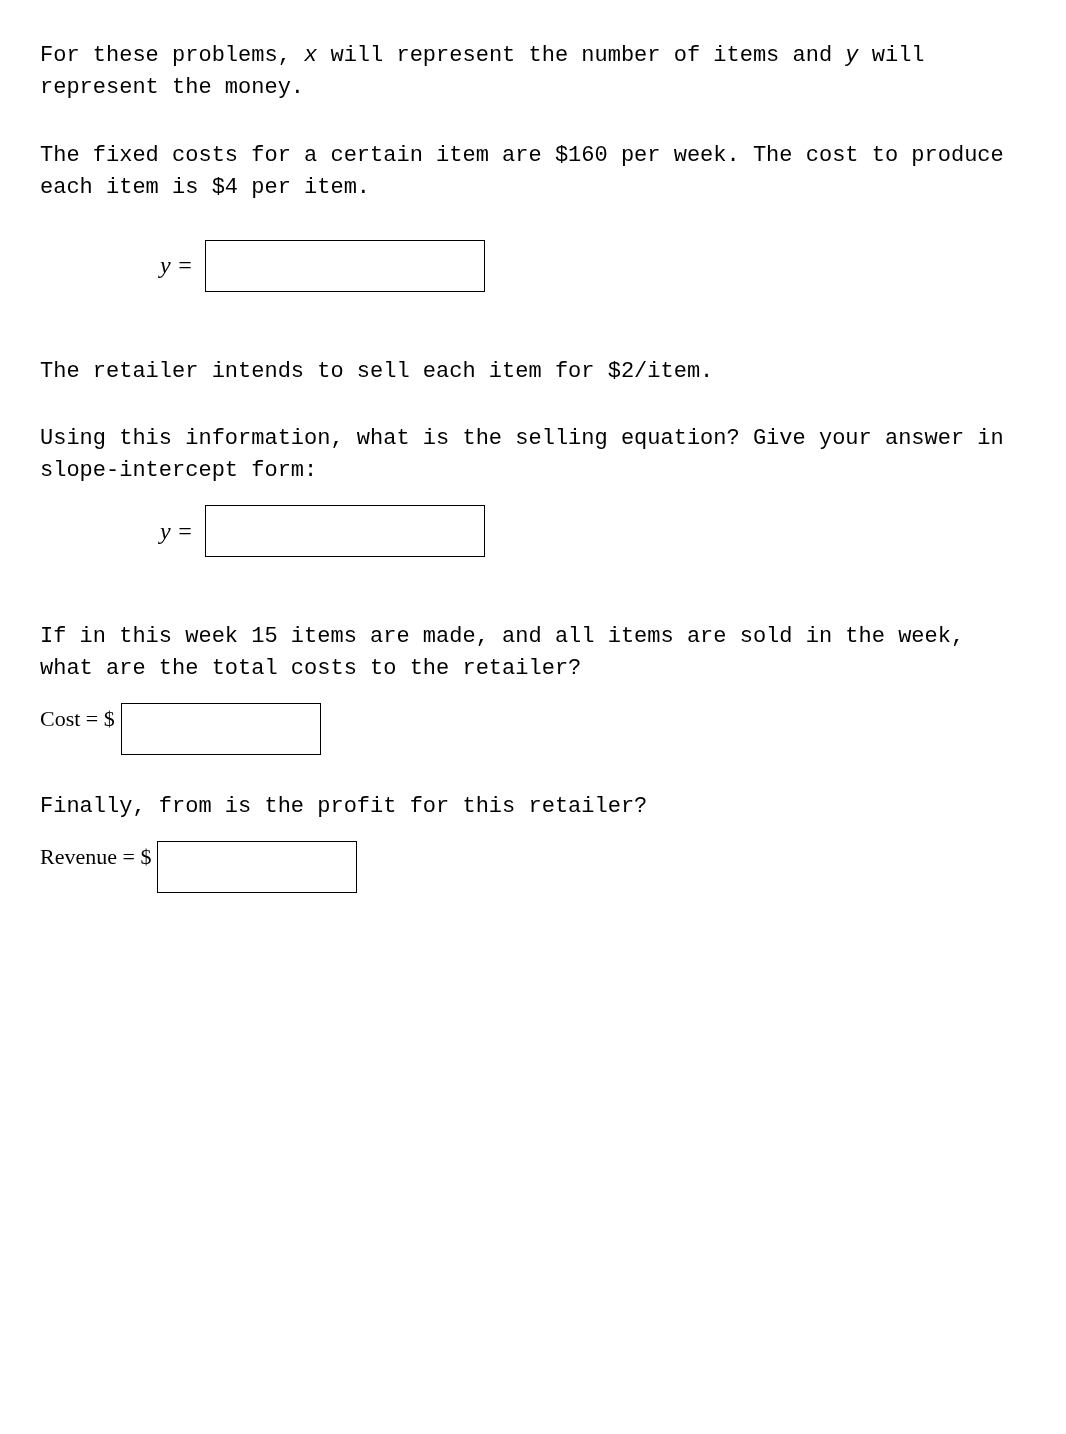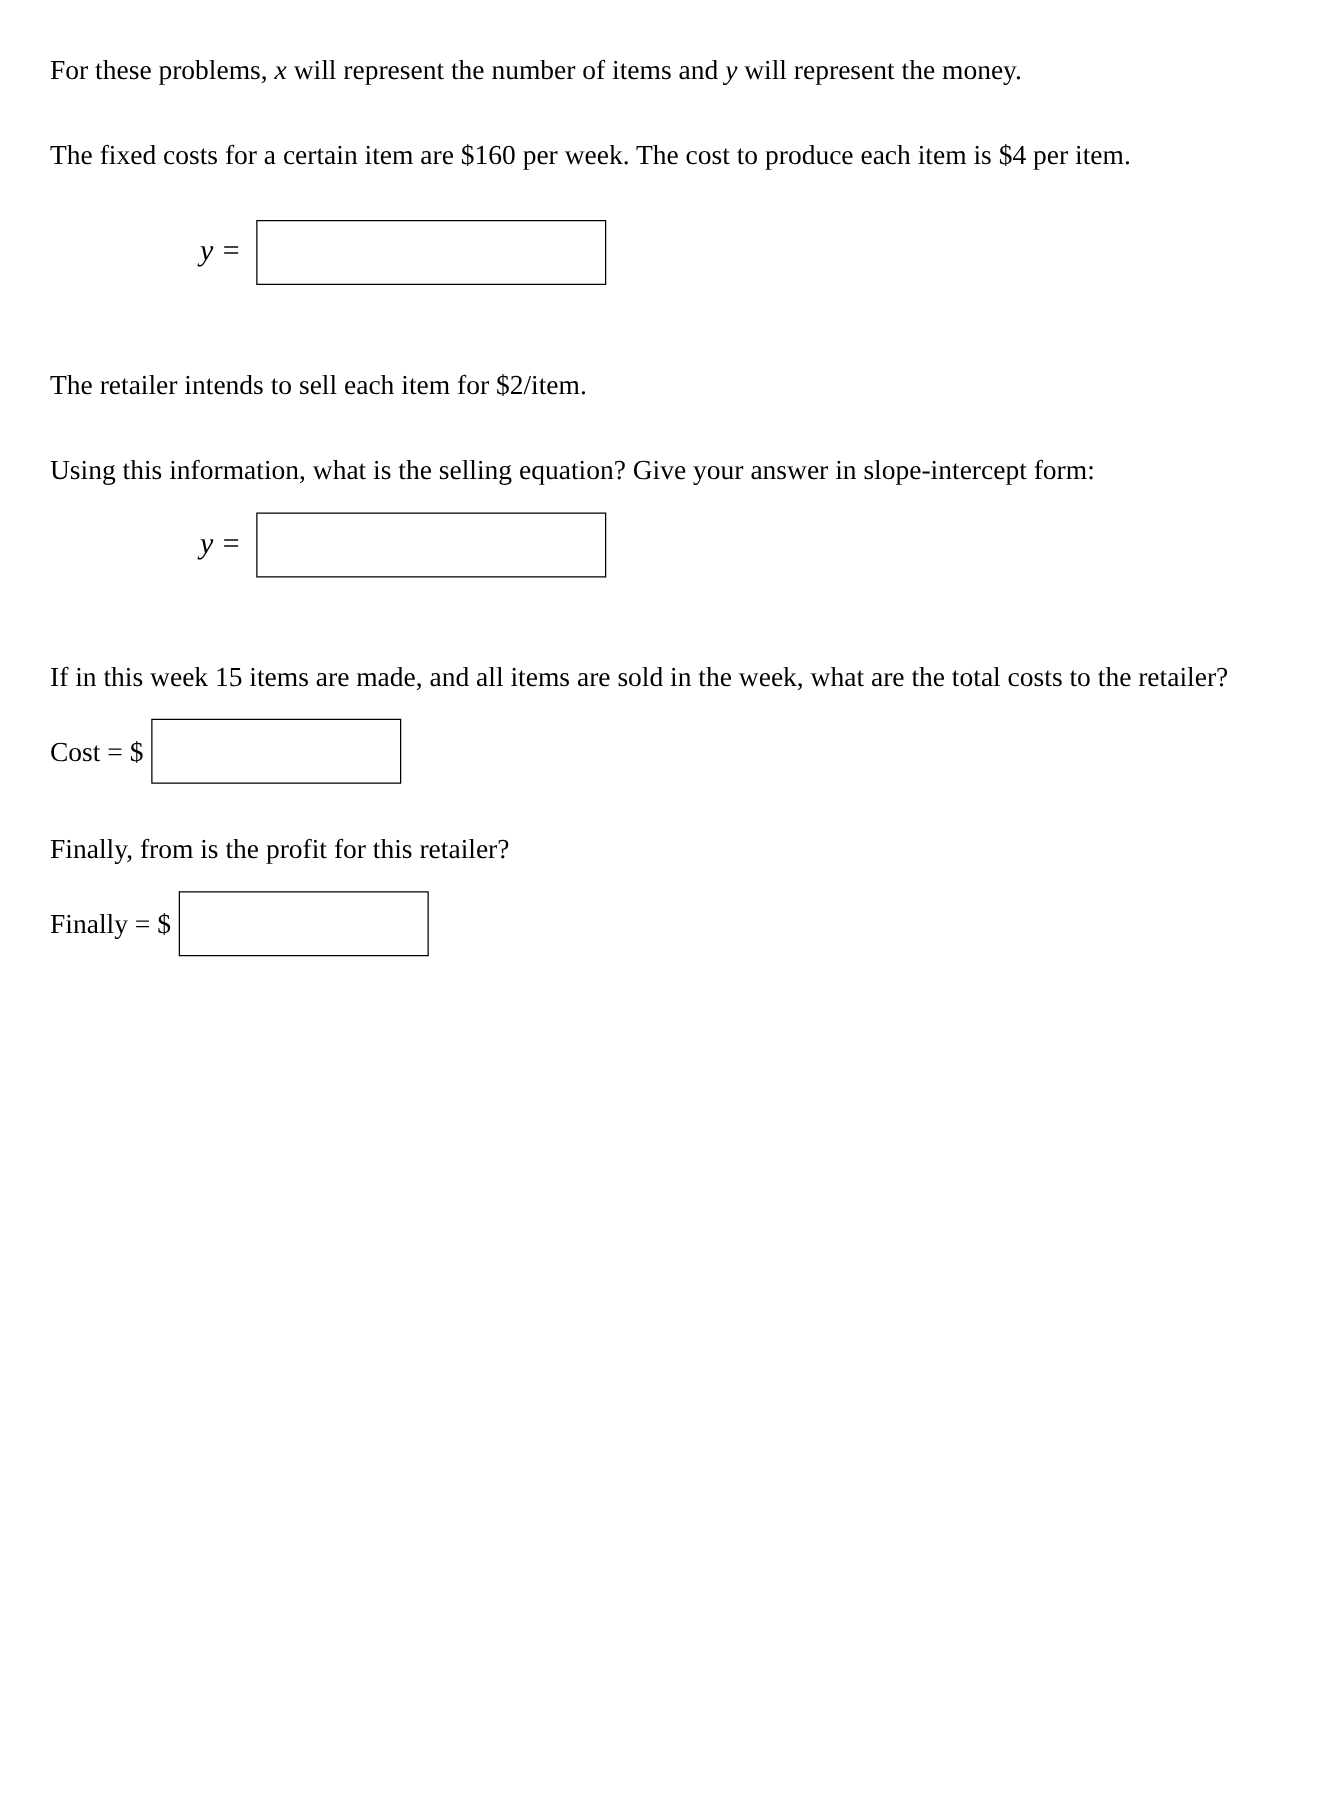--- a/index.html
+++ b/index.html
@@ -18,20 +18,21 @@
       padding: 40px 40px 60px 40px;
       line-height: 1.45;
     }
 
     .section {
       margin-bottom: 36px;
     }
 
     .paragraph {
       margin-bottom: 18px;
+      font-family: Liberation Mono, monospace;
     }
 
     .equation-row {
       display: flex;
       align-items: center;
       margin: 18px 0 18px 120px;
     }
 
     .eq-label {
       font-style: italic;
@@ -45,21 +46,20 @@
       width: 280px;
       height: 52px;
       font-size: 20px;
       padding: 4px 8px;
       outline: none;
       background: #ffffff;
     }
 
     .answer-row {
       display: flex;
-      align-items: center;
       margin: 10px 0 10px 0;
     }
 
     .answer-label {
       font-size: 22px;
       margin-right: 6px;
       white-space: nowrap;
     }
 
     .answer-input {
@@ -133,16 +133,16 @@
 </div>
 
 <div class="section">
 </div>
 
 <div class="section">
   <p class="paragraph">
     Finally, from is the profit for this retailer?
   </p>
   <div class="answer-row">
-    <span class="answer-label">Finally = $</span>
+    <span class="answer-label">Revenue = $</span>
     <input class="answer-input" type="text" style="">
   </div>
 </div>
 
 </body></html>

